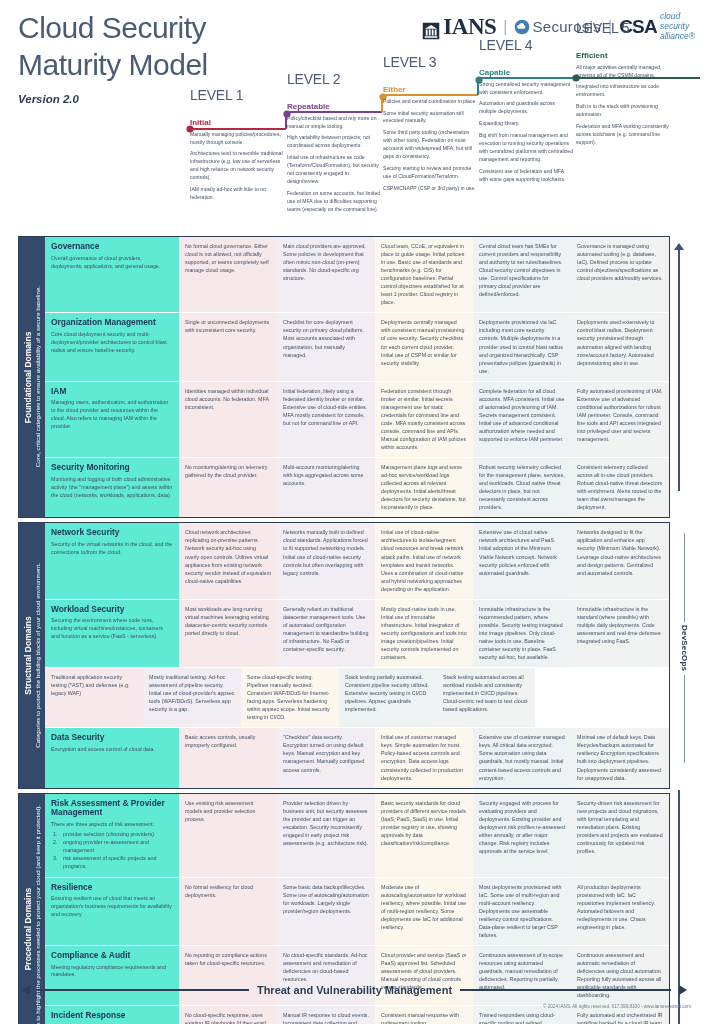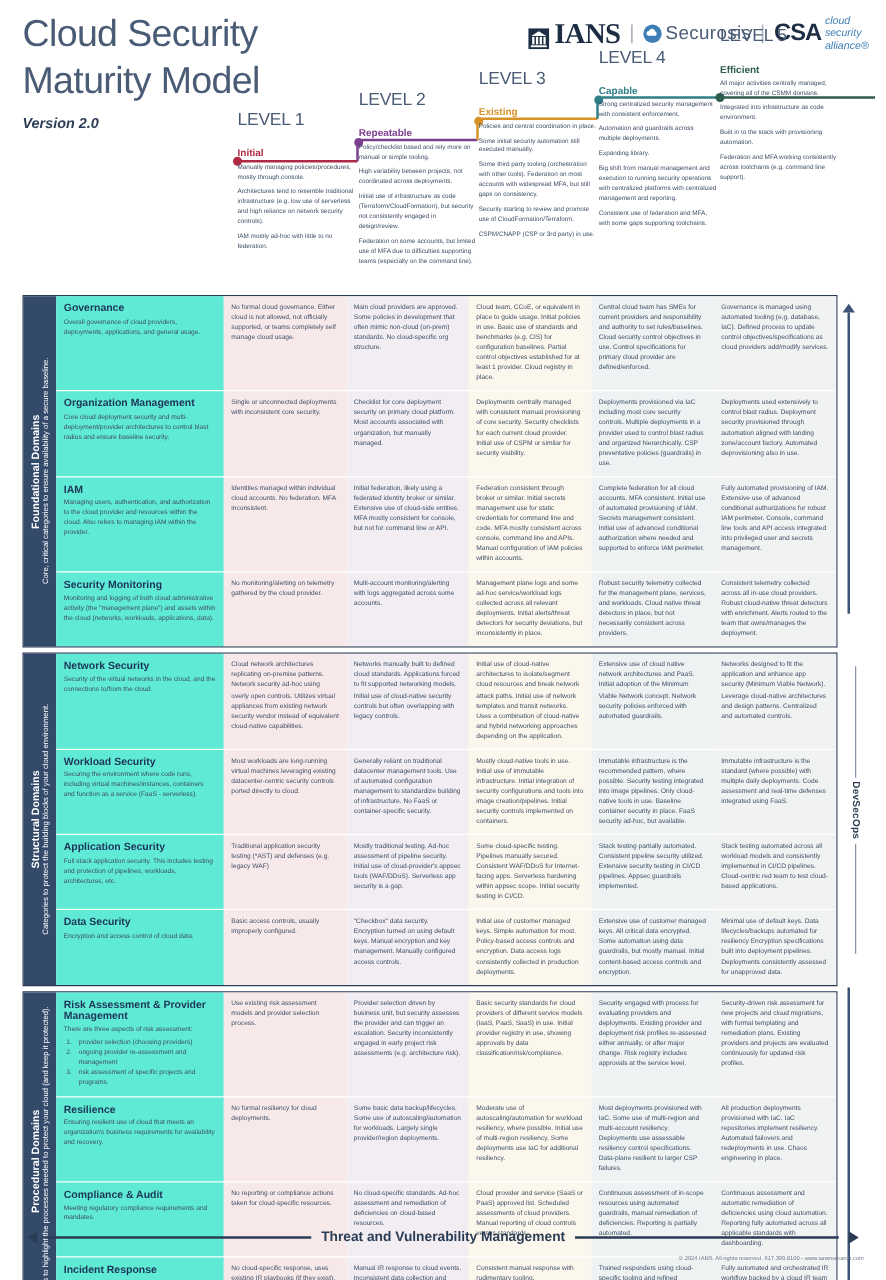--- a/index.html
+++ b/index.html
@@ -171,21 +171,21 @@
         <div class="lvl-body">
           <p>Policy/checklist based and rely more on manual or simple tooling.</p>
           <p>High variability between projects; not coordinated across deployments.</p>
           <p>Initial use of infrastructure as code (Terraform/CloudFormation), but security not consistently engaged in design/review.</p>
           <p>Federation on some accounts, but limited use of MFA due to difficulties supporting teams (especially on the command line).</p>
         </div>
       </div>
 
       <div class="lvl" style="left:383px;top:-15px;width:94px;">
         <div class="lvl-name">LEVEL 3</div>
-        <div class="lvl-sub" style="color:#d79327">Existing</div>
+        <div class="lvl-sub" style="color:#d79327">Either</div>
         <div class="lvl-body">
           <p>Policies and central coordination in place.</p>
           <p>Some initial security automation still executed manually.</p>
           <p>Some third party tooling (orchestration with other tools). Federation on most accounts with widespread MFA, but still gaps on consistency.</p>
           <p>Security starting to review and promote use of CloudFormation/Terraform.</p>
           <p>CSPM/CNAPP (CSP or 3rd party) in use.</p>
         </div>
       </div>
 
       <div class="lvl" style="left:479px;top:-32px;width:94px;">
@@ -301,24 +301,20 @@
               <div class="dom-name">Workload Security</div>
               <div class="dom-desc">Securing the environment where code runs, including virtual machines/instances, containers and function as a service (FaaS - serverless).</div>
             </div>
             <div class="cell c-l1 cell-txt">Most workloads are long-running virtual machines leveraging existing datacenter-centric security controls ported directly to cloud.</div>
             <div class="cell c-l2 cell-txt">Generally reliant on traditional datacenter management tools. Use of automated configuration management to standardize building of infrastructure. No FaaS or container-specific security.</div>
             <div class="cell c-l3 cell-txt">Mostly cloud-native tools in use. Initial use of immutable infrastructure. Initial integration of security configurations and tools into image creation/pipelines. Initial security controls implemented on containers.</div>
             <div class="cell c-l4 cell-txt">Immutable infrastructure is the recommended pattern, where possible. Security testing integrated into image pipelines. Only cloud-native tools in use. Baseline container security in place. FaaS security ad-hoc, but available.</div>
             <div class="cell c-l5 cell-txt">Immutable infrastructure is the standard (where possible) with multiple daily deployments. Code assessment and real-time defenses integrated using FaaS.</div>
           </div>
           <div class="row">
-            <div class="cell c-domain">
-              <div class="dom-name">Application Security</div>
-              <div class="dom-desc">Full stack application security. This includes testing and protection of pipelines, workloads, architectures, etc.</div>
-            </div>
             <div class="cell c-l1 cell-txt">Traditional application security testing (*AST) and defenses (e.g. legacy WAF)</div>
             <div class="cell c-l2 cell-txt">Mostly traditional testing. Ad-hoc assessment of pipeline security. Initial use of cloud-provider's appsec tools (WAF/DDoS). Serverless app security is a gap.</div>
             <div class="cell c-l3 cell-txt">Some cloud-specific testing. Pipelines manually secured. Consistent WAF/DDoS for Internet-facing apps. Serverless hardening within appsec scope. Initial security testing in CI/CD.</div>
             <div class="cell c-l4 cell-txt">Stack testing partially automated. Consistent pipeline security utilized. Extensive security testing in CI/CD pipelines. Appsec guardrails implemented.</div>
             <div class="cell c-l5 cell-txt">Stack testing automated across all workload models and consistently implemented in CI/CD pipelines. Cloud-centric red team to test cloud-based applications.</div>
           </div>
           <div class="row">
             <div class="cell c-domain">
               <div class="dom-name">Data Security</div>
               <div class="dom-desc">Encryption and access control of cloud data.</div>

